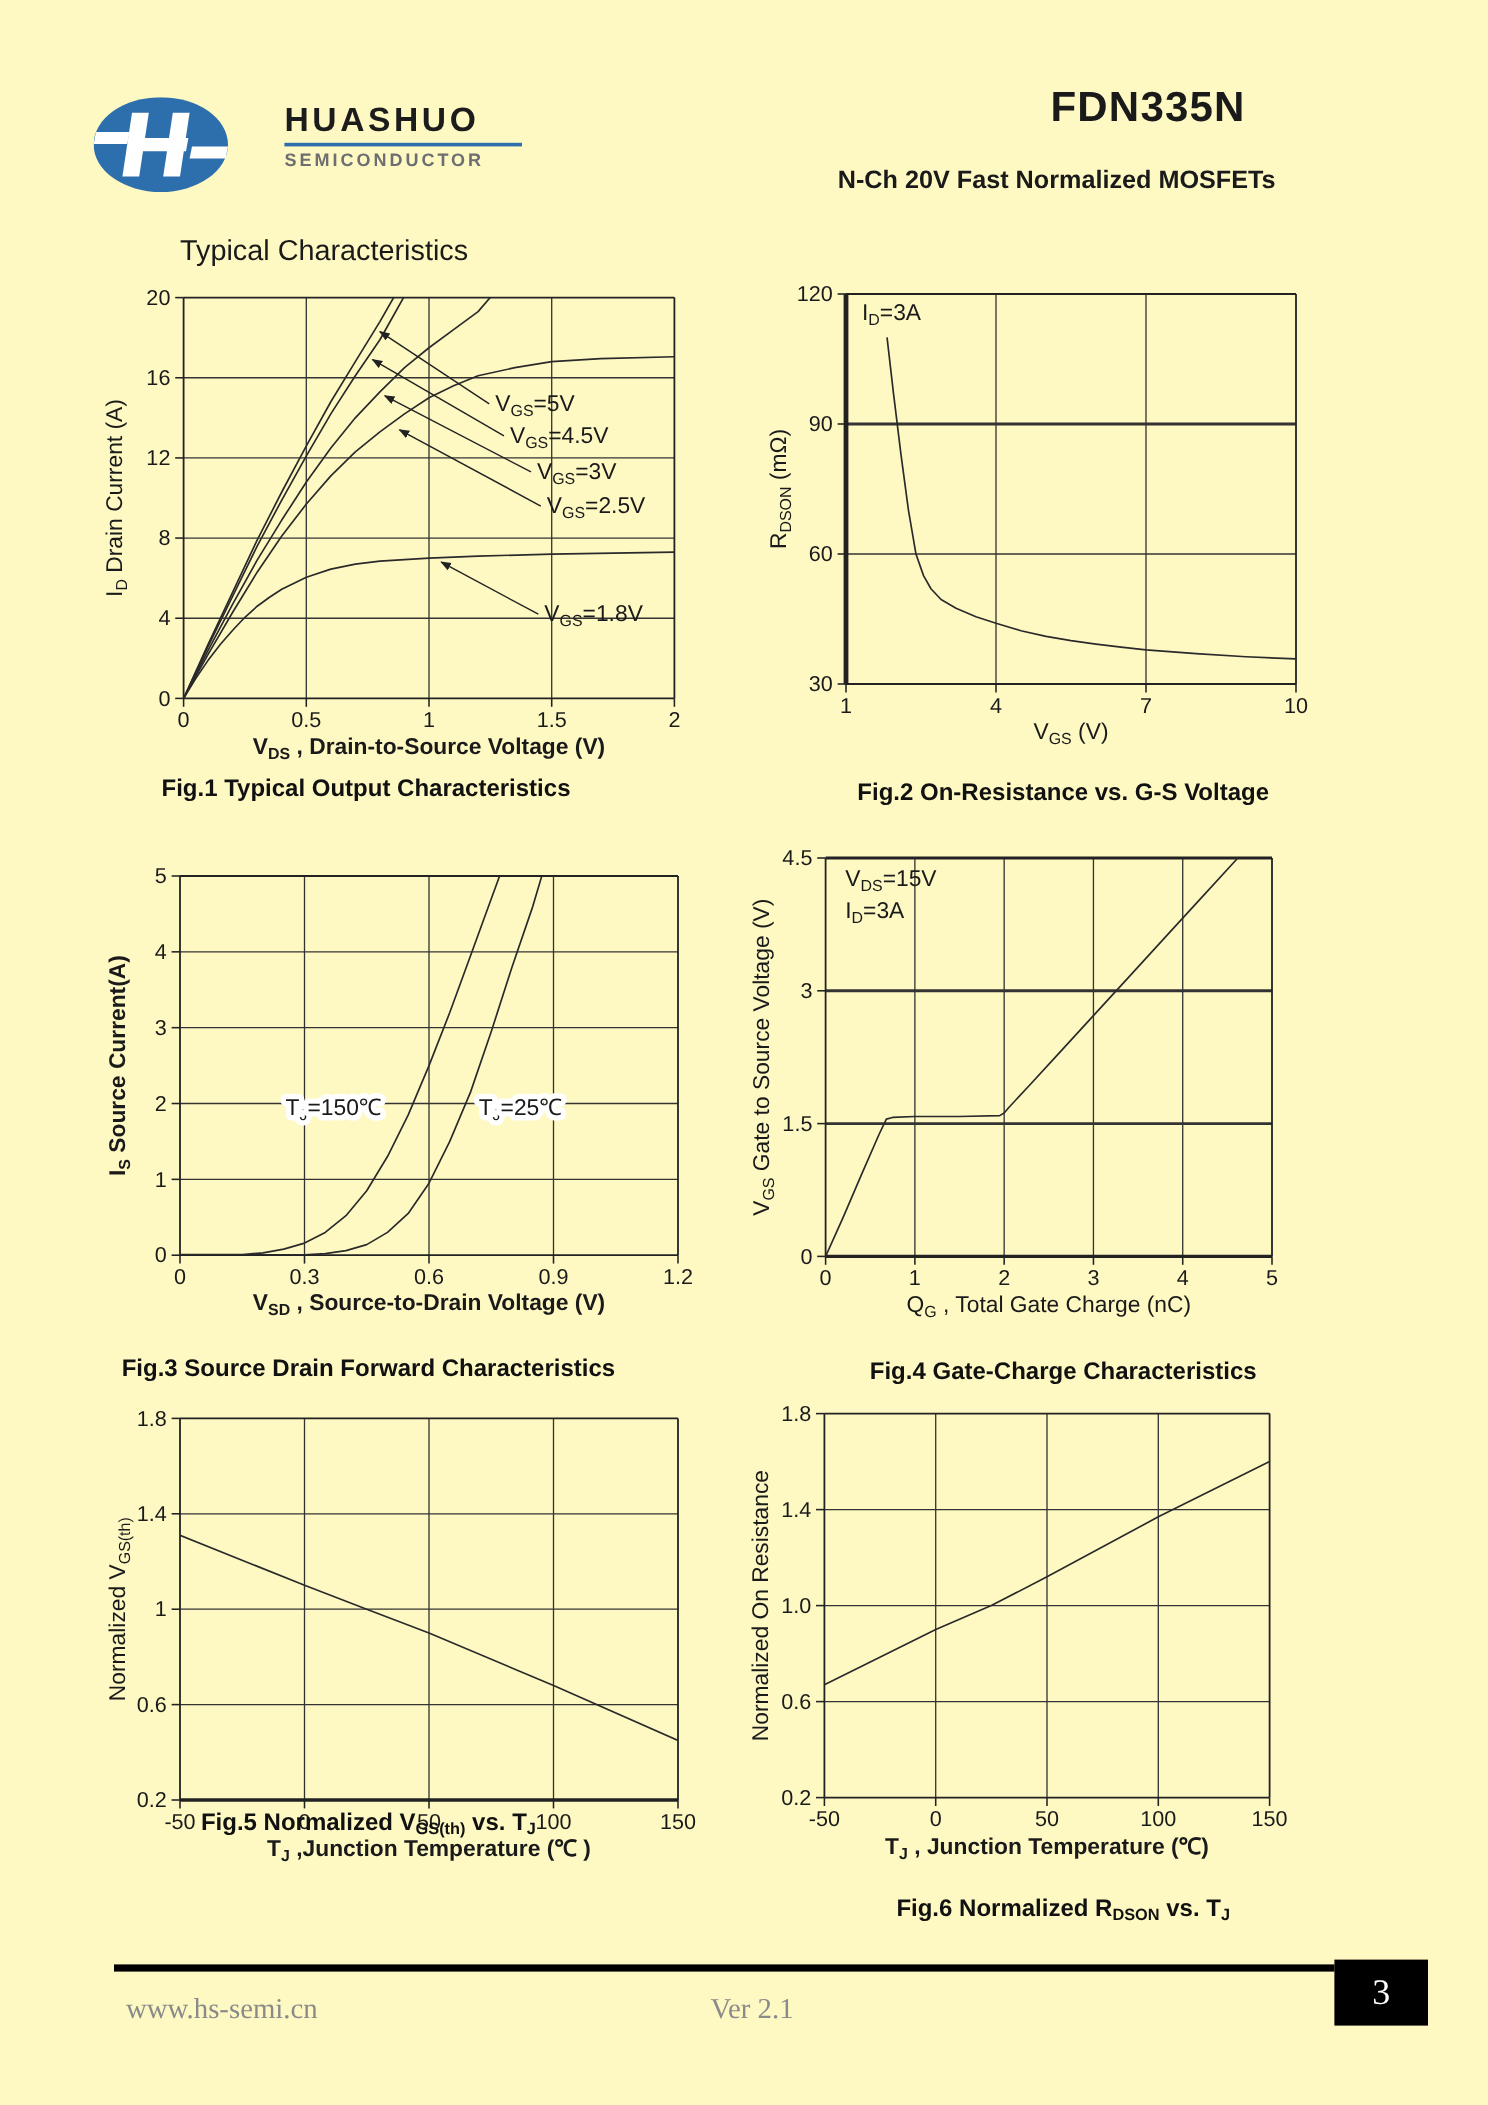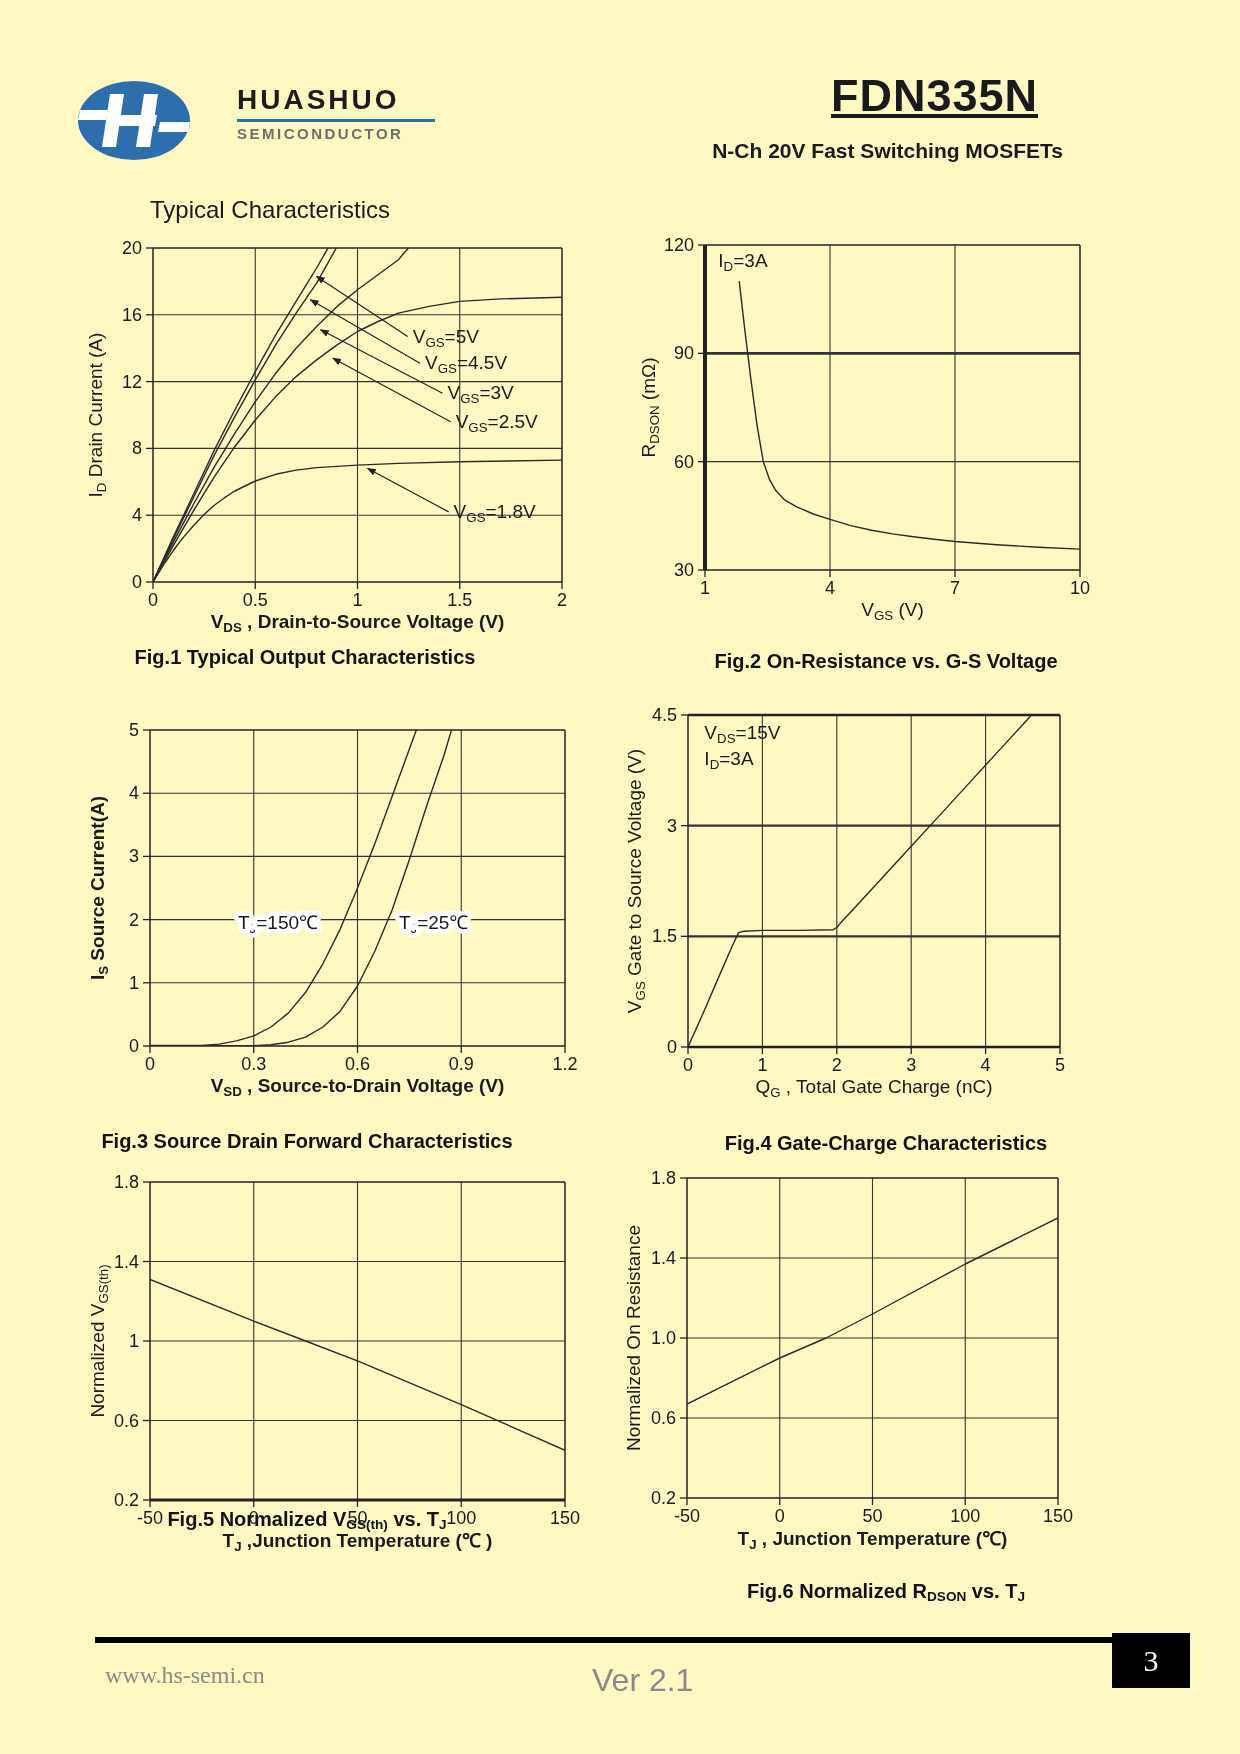--- a/index.html
+++ b/index.html
@@ -5,59 +5,59 @@
   html,body{margin:0;padding:0;background:#e8e8e8;}
   .page{position:relative;width:1240px;height:1754px;background:#fef9c3;margin:0 auto;
         font-family:"Liberation Sans",sans-serif;color:#1a1a1a;overflow:hidden;}
   
   .logo-mark{position:absolute;left:78px;top:81px;width:112px;height:79px;}
   .logo-name{position:absolute;left:237px;top:84px;font-size:28px;font-weight:bold;
              letter-spacing:3px;color:#1c1c1c;}
   .logo-underline{position:absolute;left:237px;top:119px;width:198px;height:3px;background:#2d6fad;}
   .logo-sub{position:absolute;left:237px;top:125px;font-size:15px;letter-spacing:2.5px;
             color:#6d6e71;font-weight:700;text-align:right;}
-  .part-number{position:absolute;top:70px;right:202px;font-size:45px;font-weight:bold;letter-spacing:1px;text-decoration:underline;}
+  .part-number{position:absolute;top:70px;right:202px;font-size:35px;font-weight:bold;letter-spacing:1px;}
   .subtitle{position:absolute;top:139px;right:177px;font-size:21px;font-weight:bold;}
   .section-title{position:absolute;left:150px;top:196px;font-size:24px;font-weight:normal;}
   
   #charts{position:absolute;left:0;top:0;width:1240px;height:1754px;}
   
   .caption{position:absolute;width:520px;text-align:center;font-size:20px;font-weight:bold;color:#111;}
   #cap1{left:45px;top:646px;} #cap2{left:626px;top:650px;}
   #cap3{left:47px;top:1130px;text-align:center;} #cap4{left:626px;top:1132px;}
   #cap5{left:47px;top:1508px;} #cap6{left:626px;top:1580px;}
   .sub{font-size:0.68em;vertical-align:-0.22em;letter-spacing:0;}
   
   .footer-rule{position:absolute;left:95px;top:1637px;width:1017px;height:6px;background:#000;}
   .page-box{position:absolute;left:1112px;top:1633px;width:78px;height:55px;background:#000;
             color:#fff;font-family:"Liberation Serif",serif;font-size:30px;text-align:center;line-height:55px;}
   .footer-site{position:absolute;left:105px;top:1662px;font-family:"Liberation Serif",serif;
                font-size:24px;color:#8a8a8a;}
-  .footer-ver{position:absolute;left:592px;top:1662px;font-family:Liberation Sans, sans-serif;
-              font-size:32px;color:#8a8a8a;}
+  .footer-ver{position:absolute;left:592px;top:1662px;font-family:Liberation Serif, serif;
+              font-size:24px;color:#8a8a8a;}
 </style>
 </head>
 <body>
 
 <div class="page">
 
   <svg class="logo-mark" viewBox="0 0 112 79">
     <ellipse cx="56" cy="39.5" rx="56" ry="39.5" fill="#2d6fad"></ellipse>
     <polygon points="32,13 46,13 38,66 24,66" fill="#ffffff"></polygon>
     <polygon points="66,13 80,13 72,66 58,66" fill="#ffffff"></polygon>
     <polygon points="31,34 79,34 77,45 29,45" fill="#ffffff"></polygon>
     <polygon points="2,29 30,29 28,39 0,39" fill="#ffffff"></polygon>
     <polygon points="82,41 112,41 110,51 80,51" fill="#ffffff"></polygon>
   </svg>
   <div class="logo-name">HUASHUO</div>
   <div class="logo-underline"></div>
   <div class="logo-sub">SEMICONDUCTOR</div>
 
   <div class="part-number">FDN335N</div>
-  <div class="subtitle">N-Ch 20V Fast Switching MOSFETs</div>
+  <div class="subtitle">N-Ch 20V Fast Normalized MOSFETs</div>
 
   <div class="section-title">Typical Characteristics</div>
 
   <svg id="charts" viewBox="0 0 1240 1754">
       <defs>
         <marker id="arr" markerWidth="10" markerHeight="9" refX="8" refY="3.5" orient="auto" markerUnits="userSpaceOnUse">
           <path d="M0,0 L9,3.5 L0,7 Z" fill="#222"></path>
         </marker>
         <clipPath id="clip0">
           <rect x="153" y="248" width="409" height="334"></rect>

